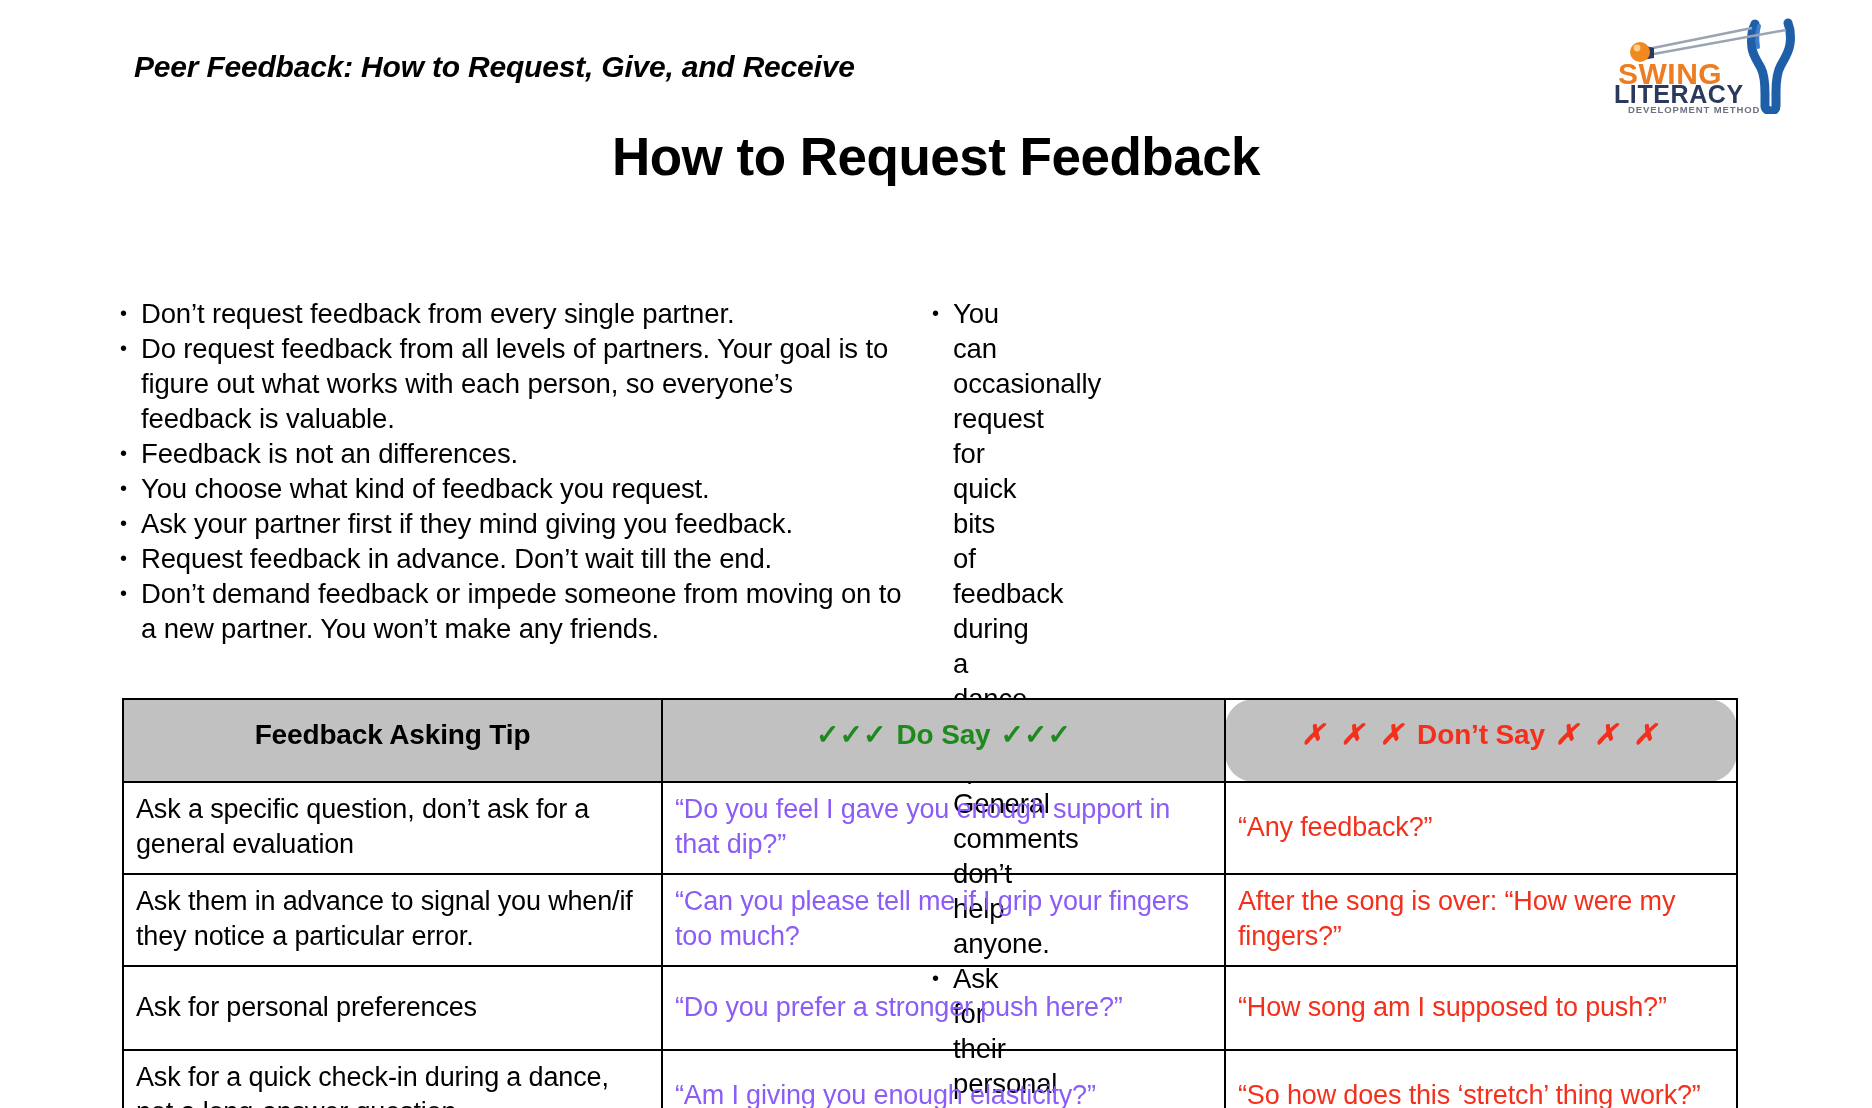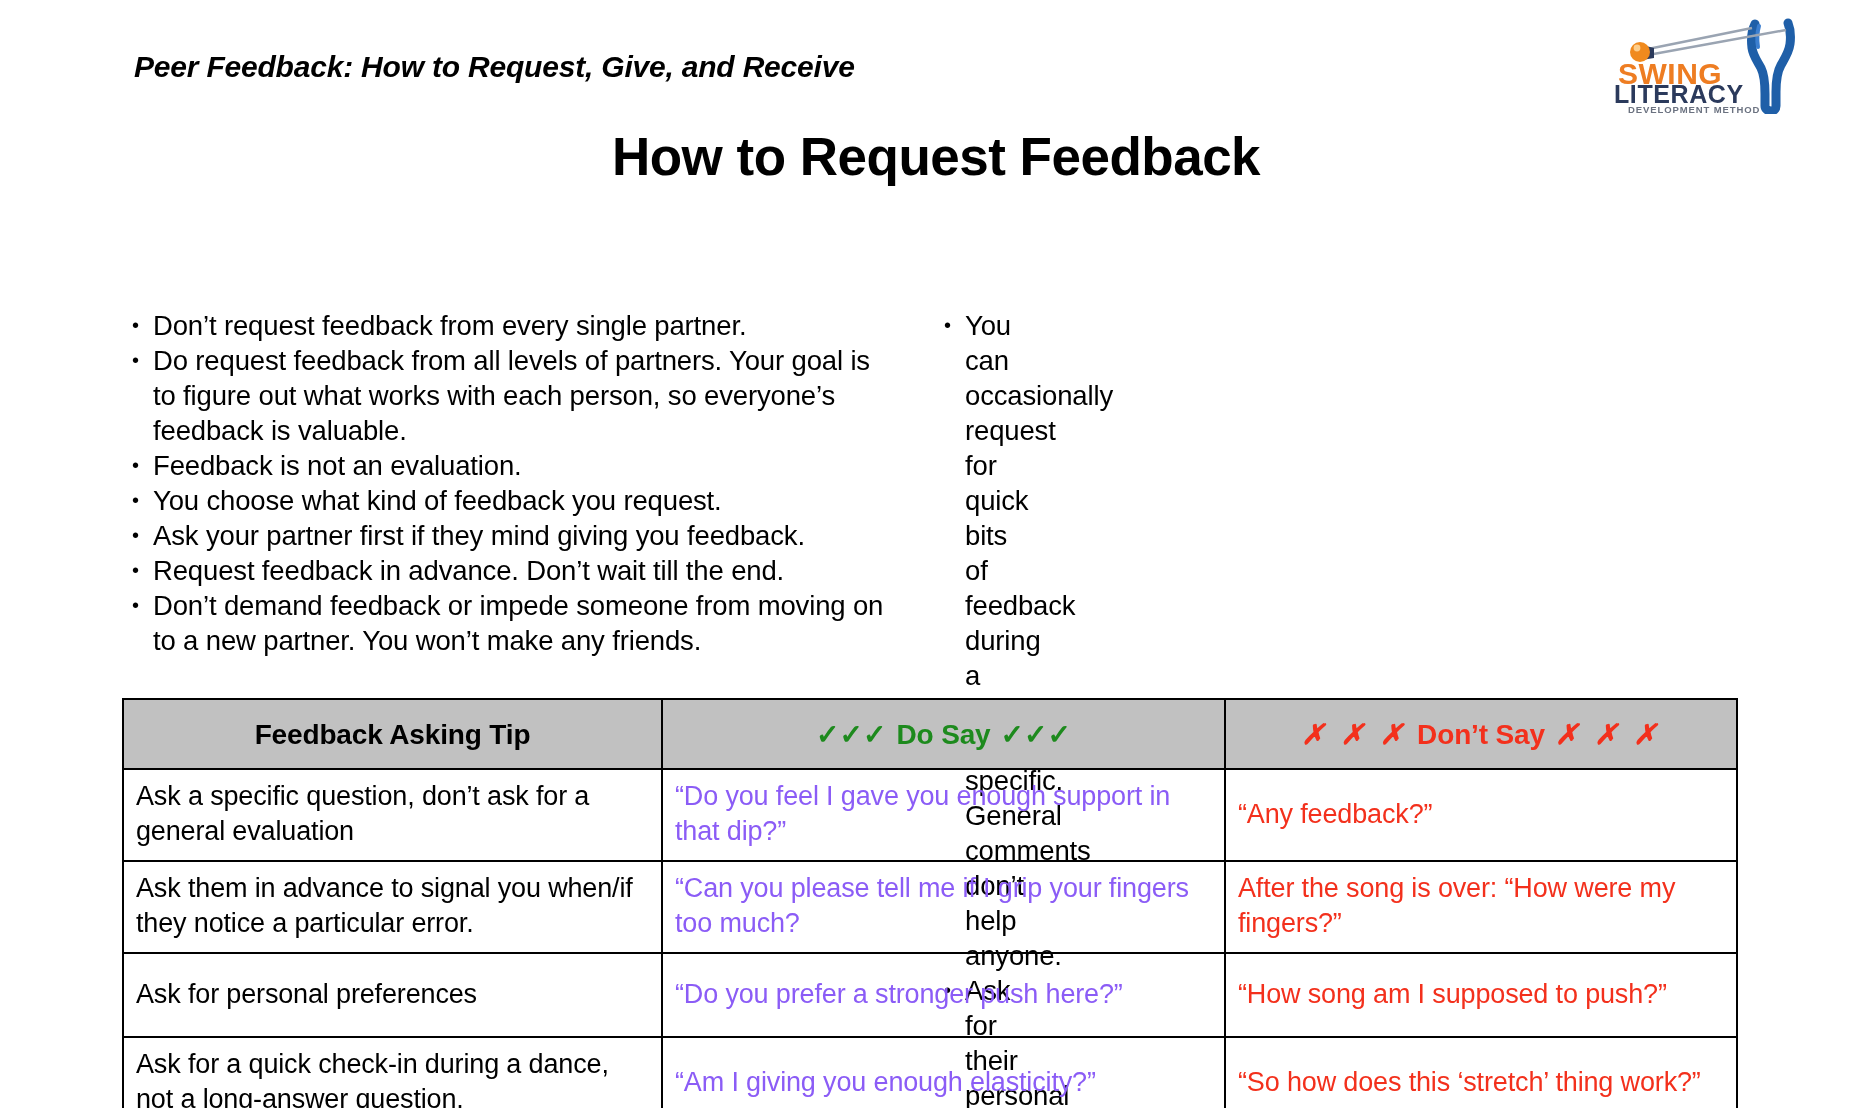--- a/index.html
+++ b/index.html
@@ -74,21 +74,21 @@
     padding-right: 24px;
   }
   .bullet-col.right {
     width: 900px;
     padding-left: 860px;
     padding-right: 30px;
     margin-left: -860px;
   }
   .bullet-list {
     list-style: none;
-    margin: 12px;
+    margin: 0;
     padding: 0;
   }
   .bullet-list li {
     position: relative;
     padding-left: 23px;
     font-size: 27.5px;
     line-height: 35px;
     letter-spacing: -0.15px;
   }
   .bullet-list li::before {
@@ -118,29 +118,29 @@
     line-height: 35px;
     letter-spacing: -0.15px;
     text-align: left;
   }
   .tip-table thead th {
     background: #c1c1c1;
     font-weight: 700;
     text-align: center;
     height: 60px;
     padding-top: 4px;
-    padding-bottom: 4px;
+    padding-bottom: 17px;
     font-size: 28px;
   }
   .col-tip   { width: 539px; }
   .col-do    { width: 563px; }
   .col-dont  { width: 512px; }
 
   .th-do   { color: #1d8a1d; }
-  .th-dont { color: #f3301c; }
+  .th-dont { color: #f3301c; border-radius: 29px; }
   .mark-check {
     color: #1d8a1d;
     font-weight: 700;
     letter-spacing: 0px;
   }
   .mark-x {
     color: #f3301c;
     font-weight: 700;
     font-style: italic;
     letter-spacing: 4px;
@@ -184,21 +184,21 @@
 </div>
 
 <div class="main-title">How to Request Feedback</div>
 
 <div class="bullet-area">
 
   <div class="bullet-col left">
     <ul class="bullet-list">
       <li>Don’t request feedback from every single partner.</li>
       <li>Do request feedback from all levels of partners. Your goal is to figure out what works with each person, so everyone’s feedback is valuable.</li>
-      <li>Feedback is not an evaluation.</li>
+      <li>Feedback is not an differences.</li>
       <li>You choose what kind of feedback you request.</li>
       <li>Ask your partner first if they mind giving you feedback.</li>
       <li>Request feedback in advance. Don’t wait till the end.</li>
       <li>Don’t demand feedback or impede someone from moving on to a new partner. You won’t make any friends.</li>
     </ul>
   </div>
 
   <div class="bullet-col right">
     <ul class="bullet-list">
       <li>You can occasionally request for quick bits of feedback during a dance. Be specific. General comments don’t help anyone.</li>

